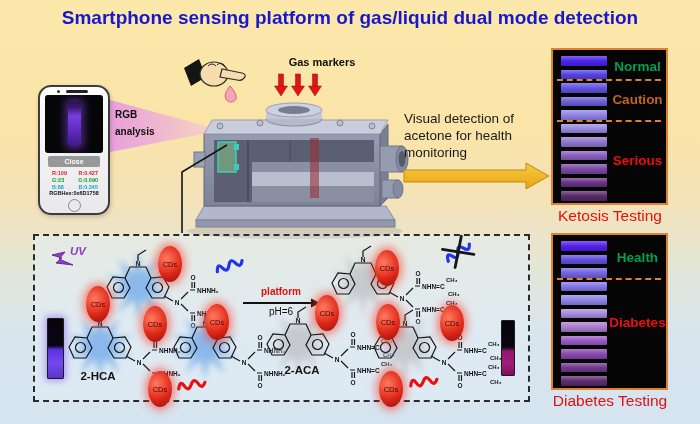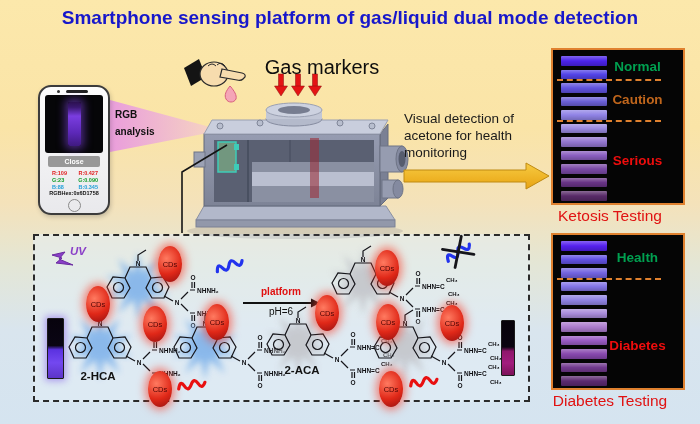--- a/index.html
+++ b/index.html
@@ -21,26 +21,26 @@
     color:#fff;font-size:7px;font-weight:bold;text-align:center;line-height:11px;}
   .rgb-row{left:12px;width:46px;height:7px;display:flex;justify-content:space-between;
     font-size:5.5px;font-weight:bold;line-height:7px;}
   #hexlbl{left:4px;top:103px;width:60px;text-align:center;font-size:5.5px;font-weight:bold;color:#111;}
   #homebtn{left:28px;top:112px;width:13px;height:13px;border:1.5px solid #8a8a8a;border-radius:50%;box-sizing:border-box;}
   
   #beam{left:110px;top:100px;width:112px;height:52px;z-index:1;
     background:linear-gradient(90deg,rgba(232,150,225,.9),rgba(240,196,236,.35));
     clip-path:polygon(0 0,100% 58%,0 100%);}
   #rgb-analysis{left:115px;top:106px;font-size:10px;font-weight:bold;color:#101010;line-height:17px;z-index:5;}
-  #gas-markers{left:252px;top:56px;width:140px;text-align:center;font-size:20px;font-weight:normal;color:#0d0d0d;z-index:5;}
+  #gas-markers{left:252px;top:56px;width:140px;text-align:center;font-size:11px;font-weight:bold;color:#0d0d0d;z-index:5;}
   #visual-text{left:404px;top:110px;font-size:13.5px;font-weight:normal;color:#1a1a1a;line-height:17px;z-index:5;}
   svg.layer{left:0;top:0;z-index:2;pointer-events:none;}
   #rx-svg{z-index:3;}
   
-  .panel{left:551px;width:134px;height:157px;background:#050505;border:2.5px solid #e0812f;box-sizing:border-box;z-index:5;}
+  .panel{left:551px;width:117px;height:157px;background:#050505;border:2.5px solid #e0812f;box-sizing:border-box;z-index:5;}
   .strip{position:absolute;left:8px;width:46px;height:9.6px;border-radius:1px;}
   .zone-label{position:absolute;left:56px;width:57px;text-align:center;font-size:13.5px;font-weight:bold;}
   .zone-divider{position:absolute;left:4px;width:104px;border-top:2.5px dashed #e0812f;}
   .panel-title{left:543px;width:134px;text-align:center;font-size:15.5px;font-weight:normal;color:#e01212;z-index:5;}
   
   #rx-box{left:33px;top:234px;width:497px;height:168px;border:2px dashed #2a2a2a;
     background:rgba(227,238,246,.55);box-sizing:border-box;z-index:1;}
   .cds{position:absolute;width:24px;height:36px;border-radius:50%;z-index:4;
     background:radial-gradient(circle at 35% 35%,#ff7a60,#e02818 55%,#931010);
     box-shadow:0 0 8px 3px rgba(250,60,40,.6);
@@ -412,21 +412,21 @@
       <div class="strip" style="top: 46.5px; background: linear-gradient(rgba(255, 255, 255, 0.3), rgba(255, 255, 255, 0) 50%, rgba(0, 0, 0, 0.2)), rgb(131, 117, 230);"></div>
       <div class="strip" style="top: 60px; background: linear-gradient(rgba(255, 255, 255, 0.3), rgba(255, 255, 255, 0) 50%, rgba(0, 0, 0, 0.2)), rgb(145, 132, 228);"></div>
       <div class="strip" style="top: 73.5px; background: linear-gradient(rgba(255, 255, 255, 0.3), rgba(255, 255, 255, 0) 50%, rgba(0, 0, 0, 0.2)), rgb(168, 140, 218);"></div>
       <div class="strip" style="top: 87px; background: linear-gradient(rgba(255, 255, 255, 0.3), rgba(255, 255, 255, 0) 50%, rgba(0, 0, 0, 0.2)), rgb(172, 124, 206);"></div>
       <div class="strip" style="top: 100.5px; background: linear-gradient(rgba(255, 255, 255, 0.3), rgba(255, 255, 255, 0) 50%, rgba(0, 0, 0, 0.2)), rgb(154, 92, 196);"></div>
       <div class="strip" style="top: 114px; background: linear-gradient(rgba(255, 255, 255, 0.3), rgba(255, 255, 255, 0) 50%, rgba(0, 0, 0, 0.2)), rgb(136, 72, 174);"></div>
       <div class="strip" style="top: 127.5px; background: linear-gradient(rgba(255, 255, 255, 0.3), rgba(255, 255, 255, 0) 50%, rgba(0, 0, 0, 0.2)), rgb(114, 58, 142);"></div>
       <div class="strip" style="top: 141px; background: linear-gradient(rgba(255, 255, 255, 0.3), rgba(255, 255, 255, 0) 50%, rgba(0, 0, 0, 0.2)), rgb(92, 42, 112);"></div>
       <div class="zone-label" style="color: rgb(0, 160, 80); top: 15.3px;">Health</div>
       <div class="zone-divider" style="border-top-color: rgb(224, 129, 47); top: 42.55px;"></div>
-      <div class="zone-label" style="color: rgb(238, 13, 13); top: 103px;">Diabetes</div>
+      <div class="zone-label" style="color: rgb(238, 13, 13); top: 80px;">Diabetes</div>
     </div>
   <div class="panel-title abs" style="top: 392px; color: rgb(224, 18, 18);">Diabetes Testing</div>
 
 <div class="cds abs" style="left: 158px; top: 246px;">CDs</div>
     <div class="cds abs" style="left: 86px; top: 286px;">CDs</div>
     <div class="cds abs" style="left: 143px; top: 306px;">CDs</div>
     <div class="cds abs" style="left: 205px; top: 304px;">CDs</div>
     <div class="cds abs" style="left: 148px; top: 371px;">CDs</div>
     <div class="cds abs" style="left: 375px; top: 250px;">CDs</div>
     <div class="cds abs" style="left: 315px; top: 295px;">CDs</div>

